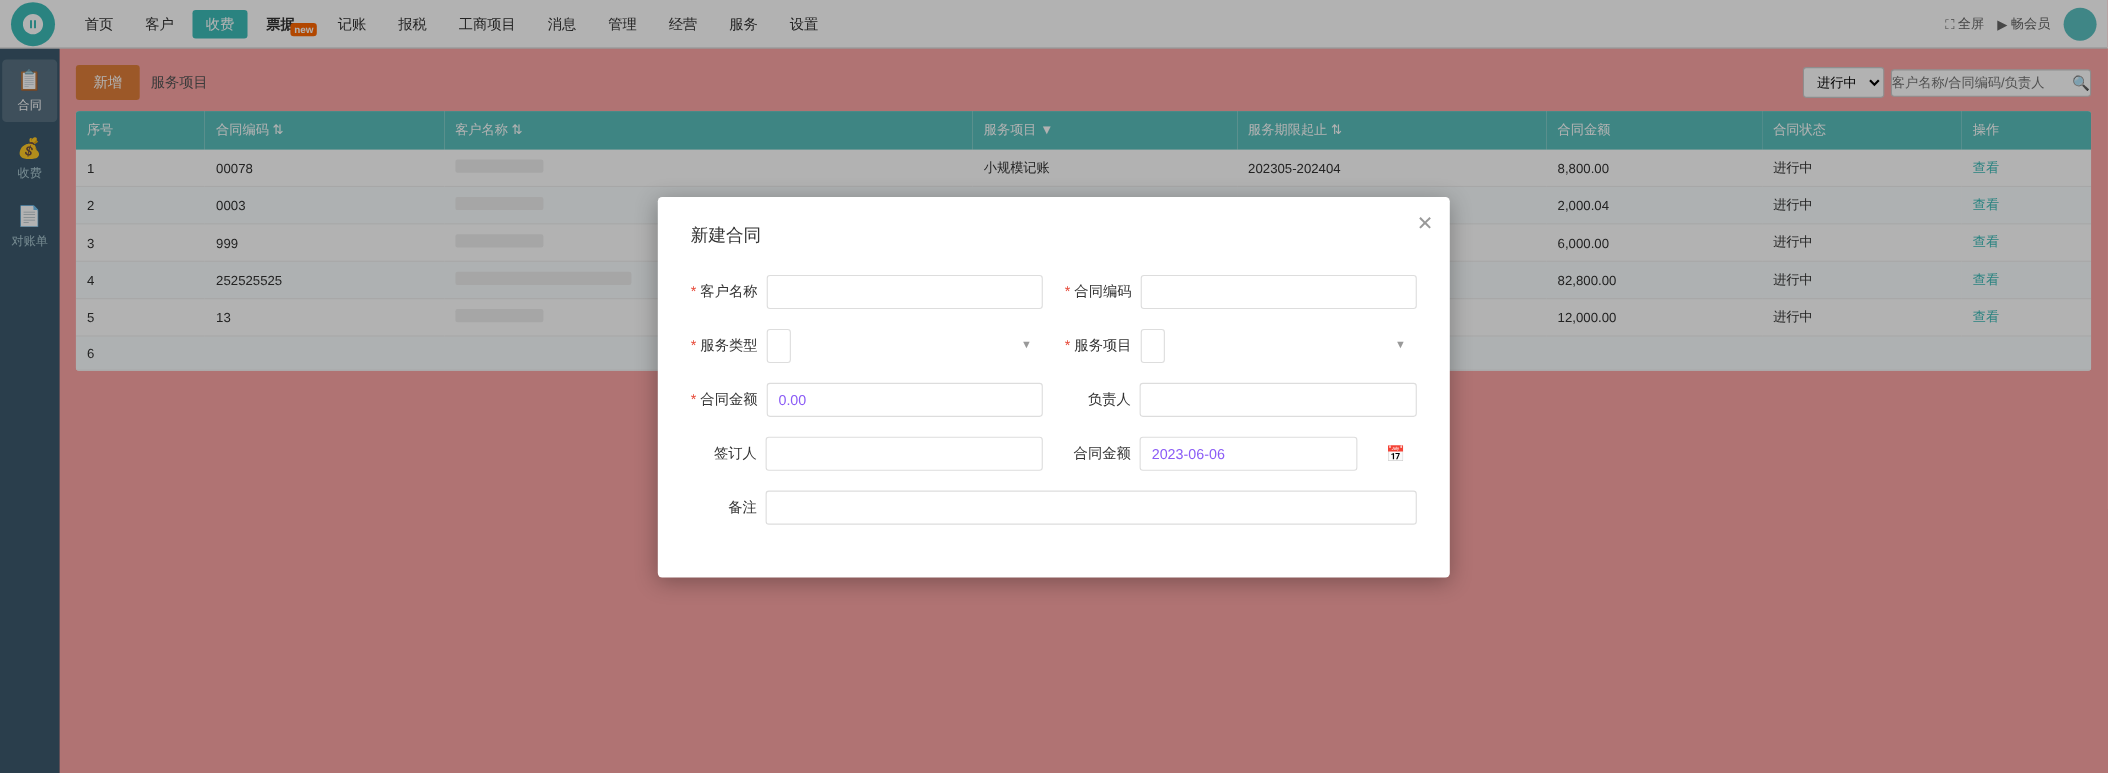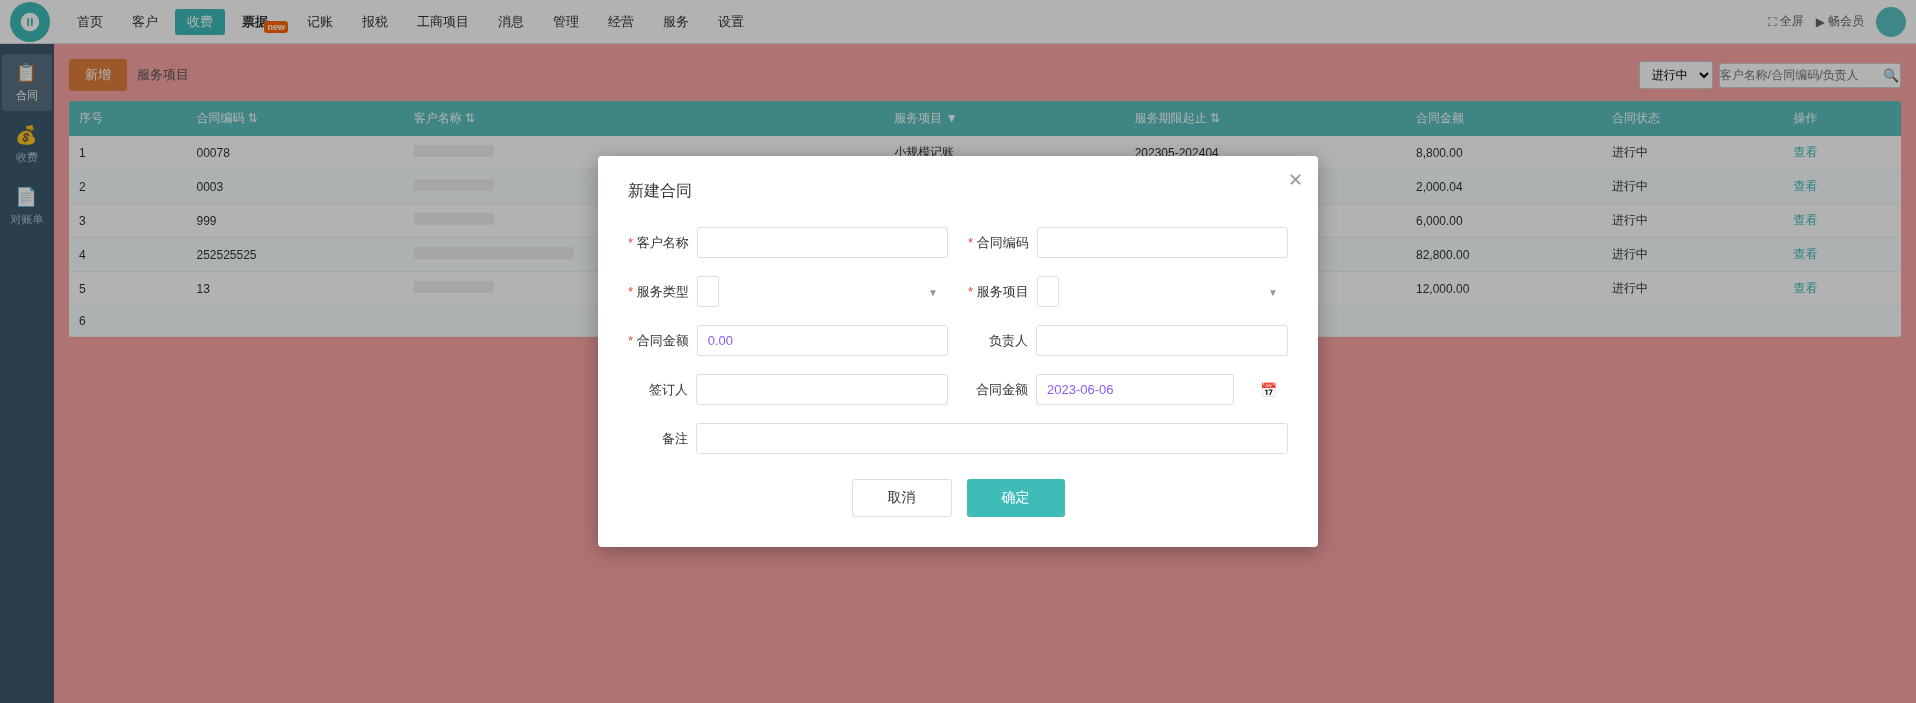--- a/index.html
+++ b/index.html
@@ -345,18 +345,14 @@
       </div>
     </div>
 
     <div class="form-row">
       <div class="form-group">
         <span class="form-label">备注</span>
         <input class="form-input" type="text" style="flex: 1 1 0%;">
       </div>
     </div>
 
-    <div class="modal-footer">
-      <button class="btn-cancel">取消</button>
-      <button class="btn-confirm">确定</button>
-    </div>
   </div>
 </div>
 
 </body></html>

